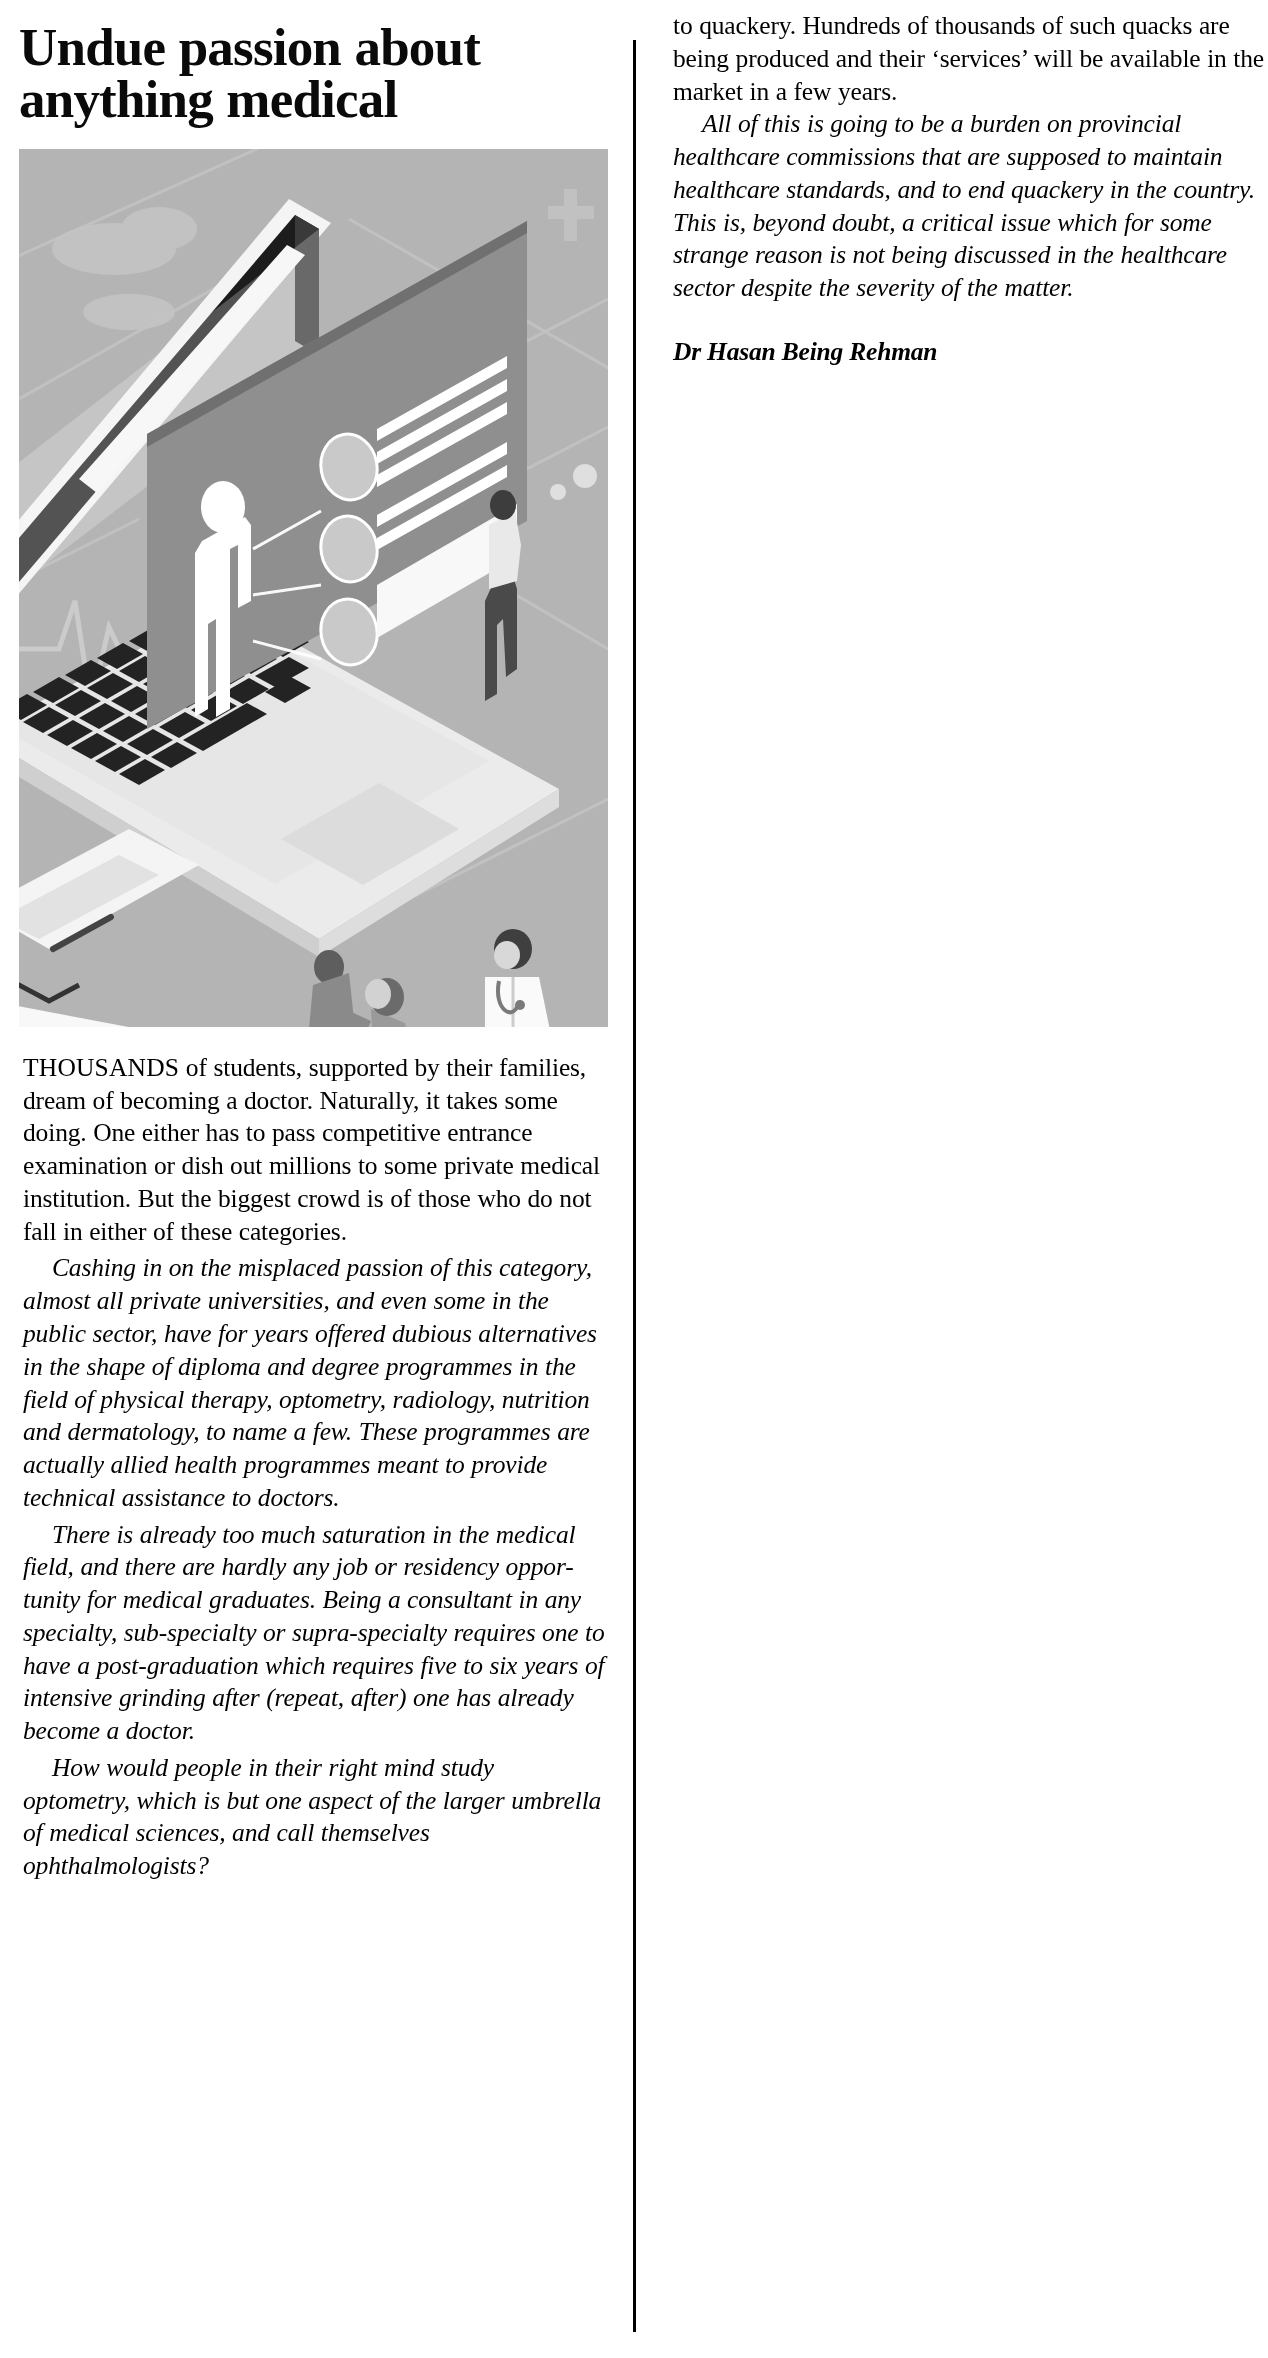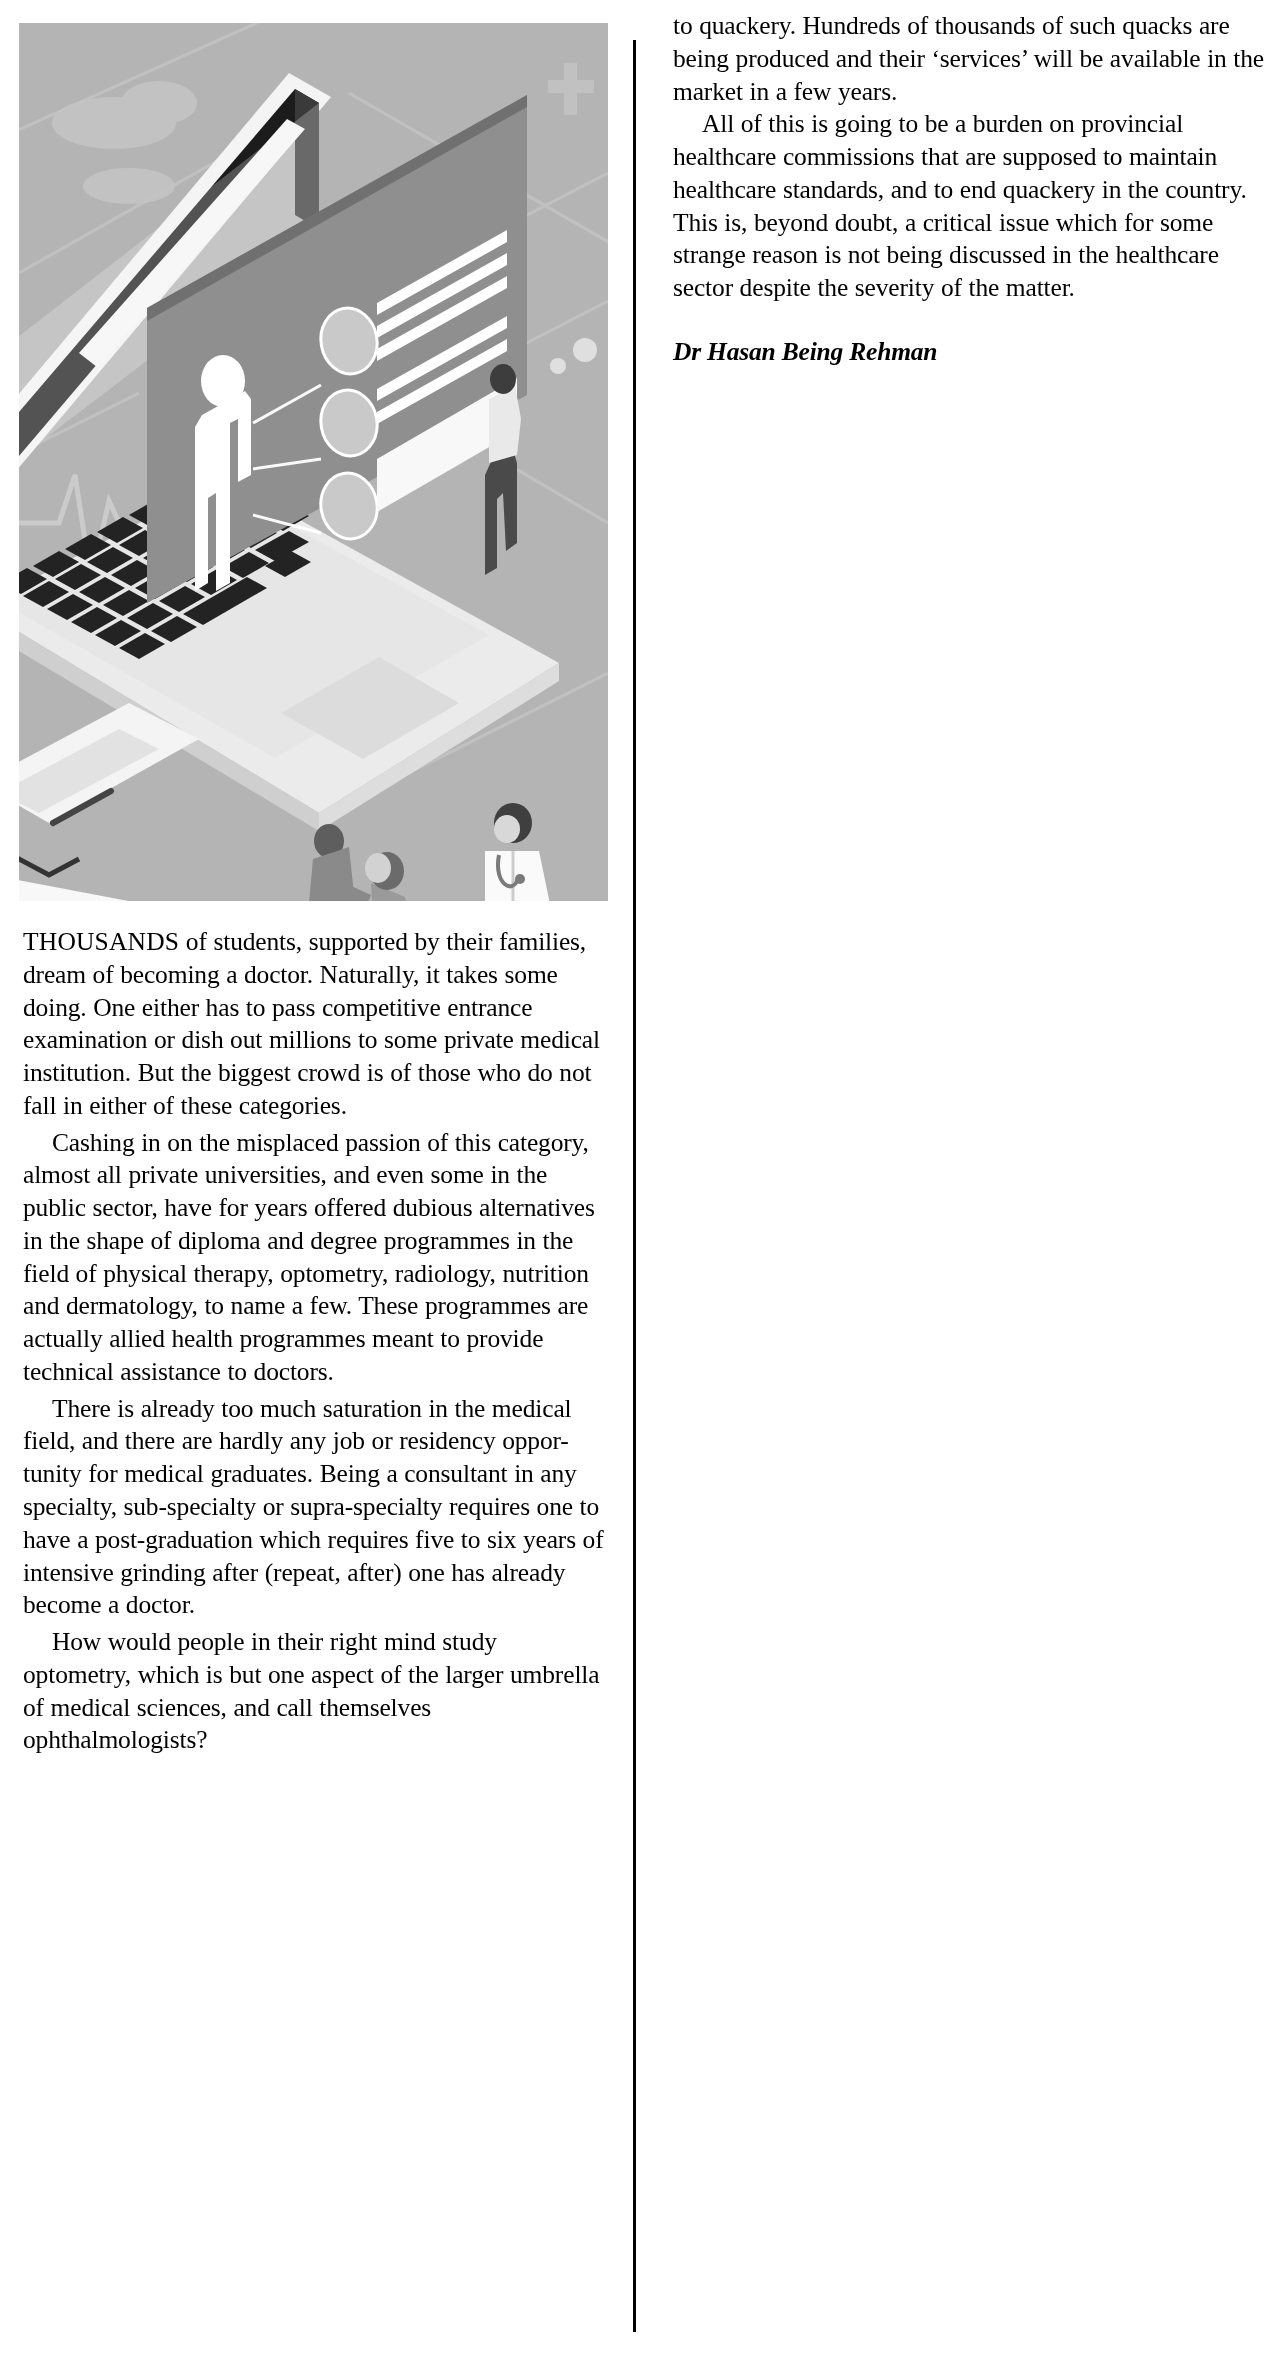--- a/index.html
+++ b/index.html
@@ -66,21 +66,21 @@
 
   
   .body-col {
     font-size: 25.5px;
     line-height: 1.285;
     text-align: left;
     letter-spacing: -0.15px;
     word-spacing: 0.4px;
   }
   .body-col p { margin: 4px; }
-  .body-col p.indent { text-indent: 29px; }
+  .body-col p.indent { text-indent: 29px; font-style: italic; }
 
   #left-body { margin-top: 25px; }
 
   
   #right-column {
     position: absolute;
     left: 673px;
     top: 10px;
     width: 592px;
   }
@@ -102,20 +102,21 @@
 </style>
 </head>
 <body>
 
 <div id="page">
 
   <div id="column-divider"></div>
 
   <div id="left-column">
 
+    <h1 id="headline">Undue passion about anything medical</h1>
 
     <div id="illustration">
       <svg viewBox="0 0 589 878" preserveAspectRatio="xMidYMid slice">
         <defs>
           <clipPath id="frameClip">
               <rect x="0" y="0" width="589" height="878"></rect>
             </clipPath>
         </defs>
         <g clip-path="url(#frameClip)">
 

